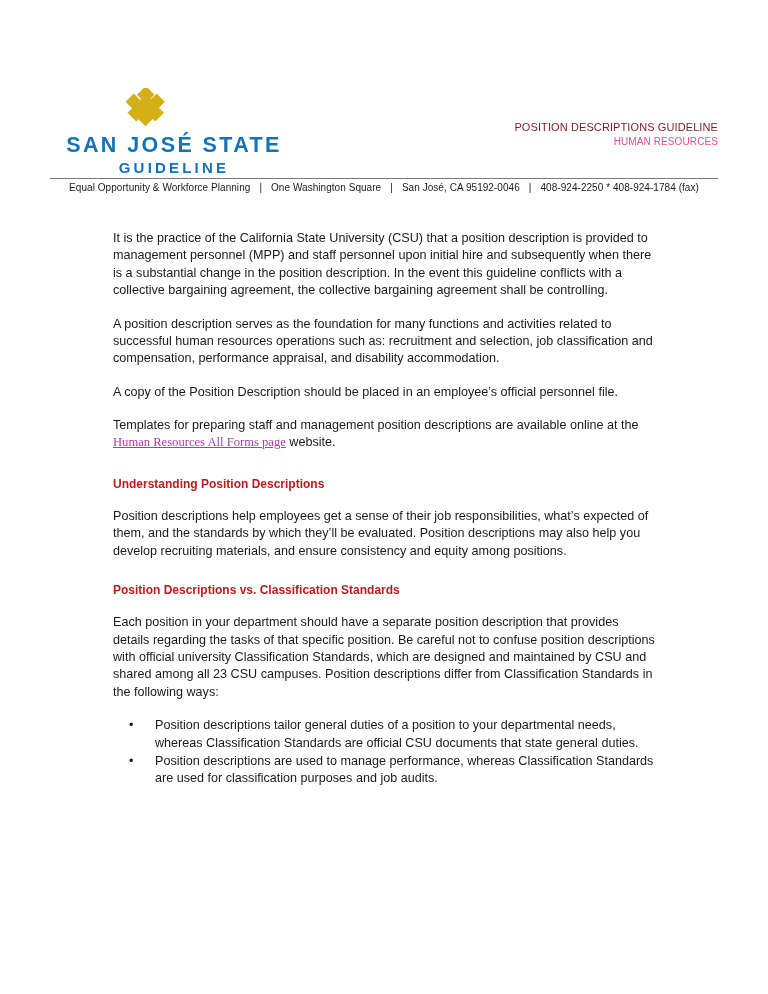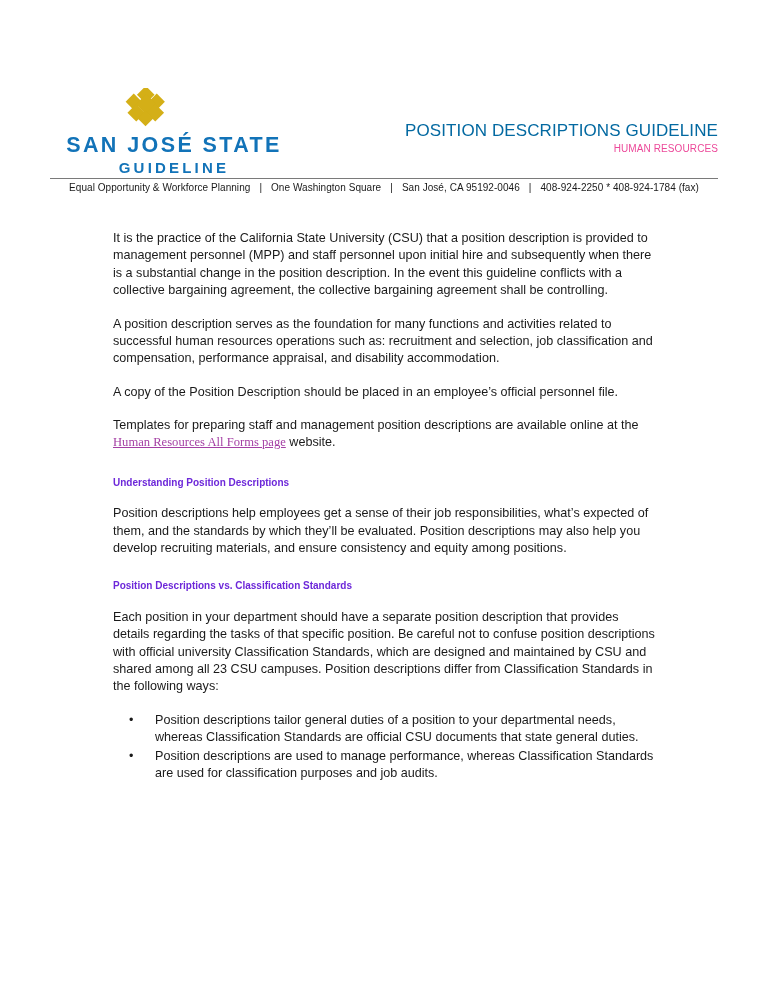--- a/index.html
+++ b/index.html
@@ -76,22 +76,22 @@
   }
 
   .doc-title-block {
     position: absolute;
     right: 50px;
     top: 120px;
     width: 430px;
     text-align: right;
   }
   .doc-title {
-    font-size: 17px;
-    color: #0369a1;
+    font-size: 11px;
+    color: #7f1d1d;
     line-height: 1.32;
     letter-spacing: 0.1px;
     white-space: nowrap;
   }
   .doc-subtitle {
     font-size: 10px;
     color: #ec4899;
     line-height: 1.3;
     letter-spacing: 0.1px;
     white-space: nowrap;
@@ -134,24 +134,24 @@
   p.para {
     margin: 0 0 16px 0;
     font-size: 12.6px;
     line-height: 1.38;
     color: #1a1a1a;
     text-align: left;
   }
 
   h2.section-heading {
     margin: 24px 0 16px 0;
-    font-size: 10px;
+    font-size: 12px;
     font-weight: bold;
     line-height: 1.35;
-    color: #6d28d9;
+    color: #b91c1c;
   }
 
   h2.section-heading.tight-top { margin-top: 22px; }
 
   a.doclink {
     color: #A43FA4;
     text-decoration: underline;
     font-family: Liberation Serif, serif;
   }
 

